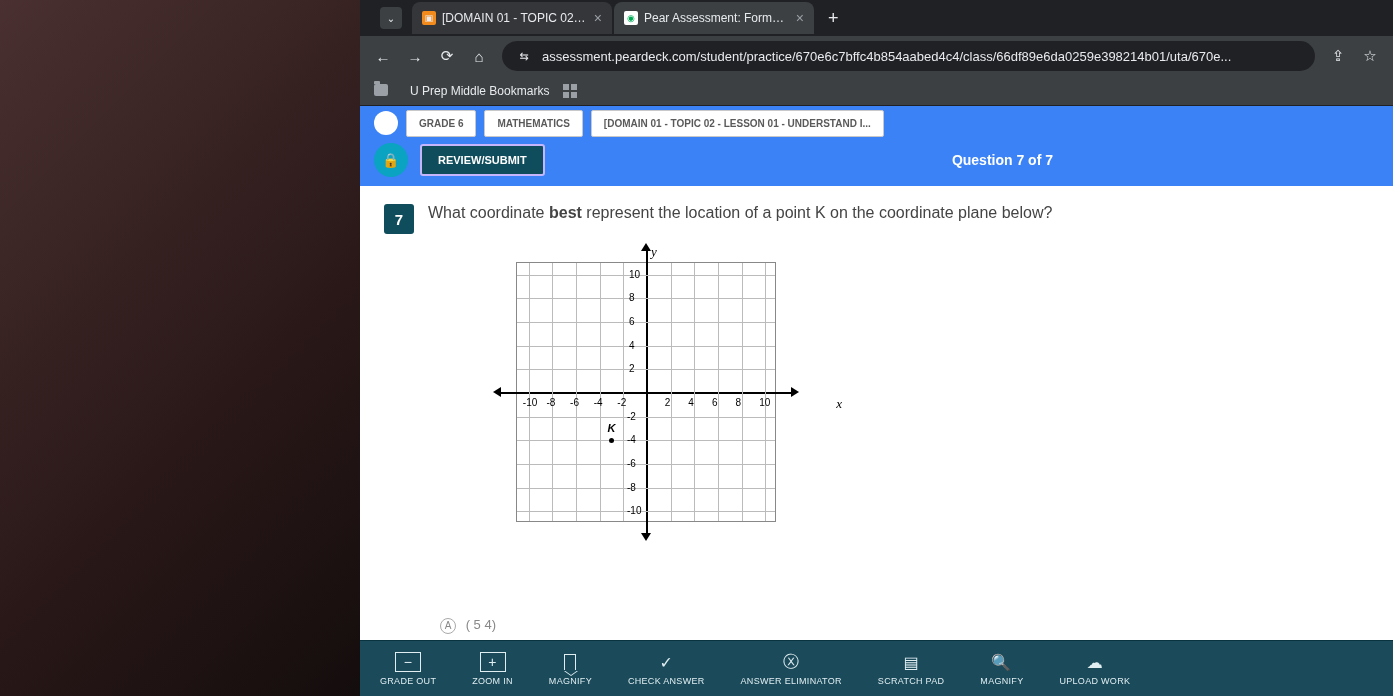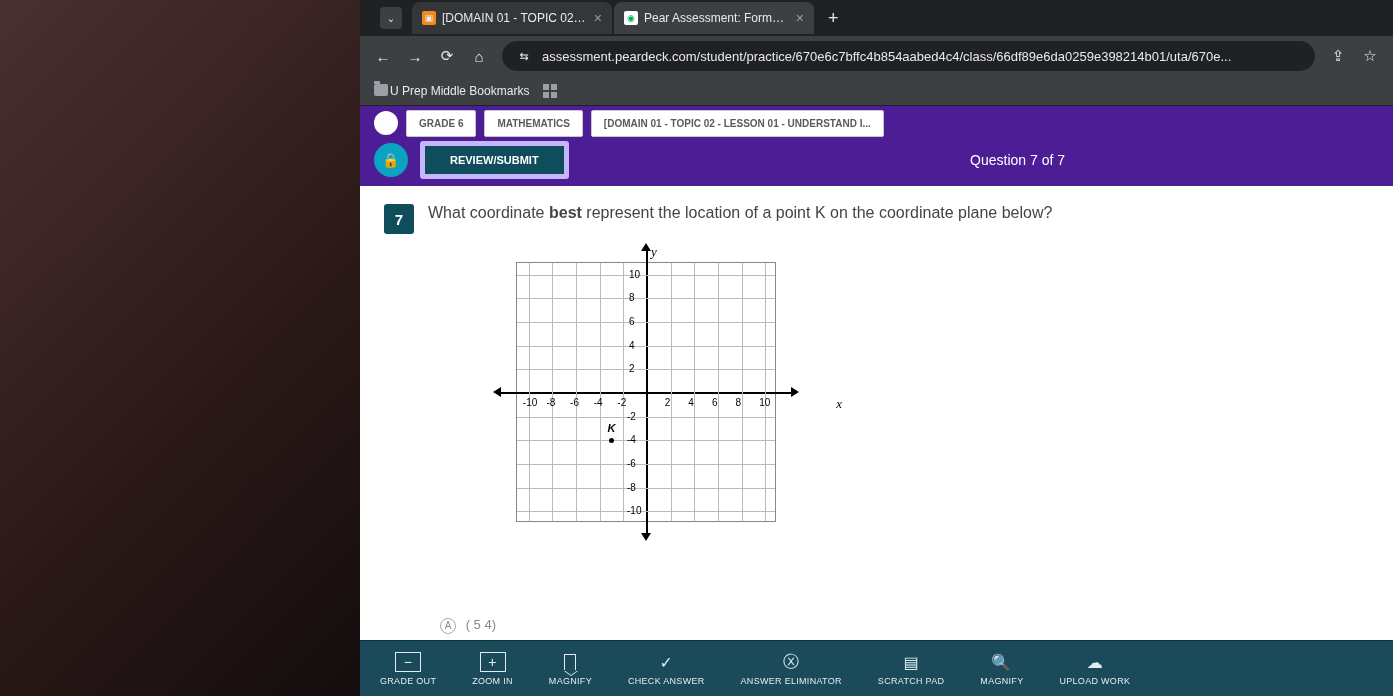--- a/index.html
+++ b/index.html
@@ -19,36 +19,36 @@
 .tab .tlabel { white-space: nowrap; overflow: hidden; text-overflow: ellipsis; flex: 1; }
 .tab .close { color: #9aa0a6; font-size: 14px; }
 .newtab { color: #e8eaed; font-size: 18px; padding: 0 12px; }
 
 .browser-bar { height: 40px; background: #3c4043; display: flex; align-items: center; padding: 0 14px; gap: 14px; }
 .bicon { color: #e8eaed; font-size: 15px; width: 18px; text-align: center; }
 .omni { flex: 1; background: #202124; height: 30px; border-radius: 15px; display: flex; align-items: center; padding: 0 14px; gap: 10px; color: #e8eaed; font-size: 13px; }
 .omni .secure { width: 16px; height: 16px; display: flex; align-items: center; justify-content: center; font-size: 11px; }
 
 .bookmarks-bar { height: 30px; background: #3c4043; display: flex; align-items: center; padding: 0 14px; gap: 14px; color: #e8eaed; font-size: 12px; border-bottom: 1px solid #202124; }
-.bm-item { display: flex; gap: 2px; }
+.bm-item { display: flex; gap: 22px; }
 .bm-folder { width: 14px; height: 12px; background: #9aa0a6; border-radius: 2px; position: relative; }
 .bm-folder::before { content: ""; position: absolute; top: -3px; left: 0; width: 6px; height: 3px; background: #9aa0a6; border-radius: 1px 1px 0 0; }
 .bm-apps { display: grid; grid-template-columns: 6px 6px; grid-template-rows: 6px 6px; gap: 2px; }
 .bm-apps span { background: #9aa0a6; }
 
 
-.app { position: absolute; left: 0; right: 0; top: 106px; bottom: 0; background: #4c1d95; }
+.app { position: absolute; left: 0; right: 0; top: 106px; bottom: 0; background: #3b82f6; }
 .breadcrumb-row { height: 34px; display: flex; align-items: center; gap: 8px; padding: 6px 14px; }
 .bag-icon { width: 24px; height: 24px; background: #fff; border-radius: 50%; }
 .crumb { background: #fff; color: #5a5a5a; font-size: 10px; font-weight: bold; padding: 7px 12px; border: 1px solid #c8c8c8; border-radius: 2px; }
 
 .review-row { height: 40px; display: flex; align-items: center; padding: 0 14px; gap: 12px; position: relative; }
 .circle-icon { width: 34px; height: 34px; background: #0aa3c2; border-radius: 50%; display: flex; align-items: center; justify-content: center; color: #fff; font-size: 14px; }
-.review-btn { background: #0f4c5c; color: #fff; border: 5px solid #c4b5fd; padding: 8px 25px; font-size: 11px; font-weight: bold; border-radius: 3px; }
-.qcount { position: absolute; right: 328px; color: #fff; font-size: 14px; font-weight: normal; }
+.review-btn { background: #0f4c5c; color: #fff; border: 2px solid #c4b5fd; padding: 8px 16px; font-size: 11px; font-weight: bold; border-radius: 3px; }
+.qcount { position: absolute; right: 340px; color: #fff; font-size: 14px; font-weight: bold; }
 
 .content { position: absolute; top: 80px; left: 0; right: 0; bottom: 56px; background: #fff; padding: 18px 24px; overflow: hidden; }
 .qrow { display: flex; gap: 14px; align-items: flex-start; }
 .qnum { width: 30px; height: 30px; background: #0f4c5c; color: #fff; font-weight: bold; font-size: 15px; display: flex; align-items: center; justify-content: center; border-radius: 3px; }
 .qtext { color: #444; font-size: 16px; }
 .qtext b { font-weight: bold; }
 
 .chart-wrap { margin: 14px 0 0 110px; position: relative; width: 320px; height: 300px; }
 .axis-label-y { position: absolute; top: -4px; left: 50%; transform: translateX(-50%); font-style: italic; font-family: serif; font-size: 13px; }
 .axis-label-x { position: absolute; top: 148px; right: -28px; font-style: italic; font-family: serif; font-size: 13px; }

